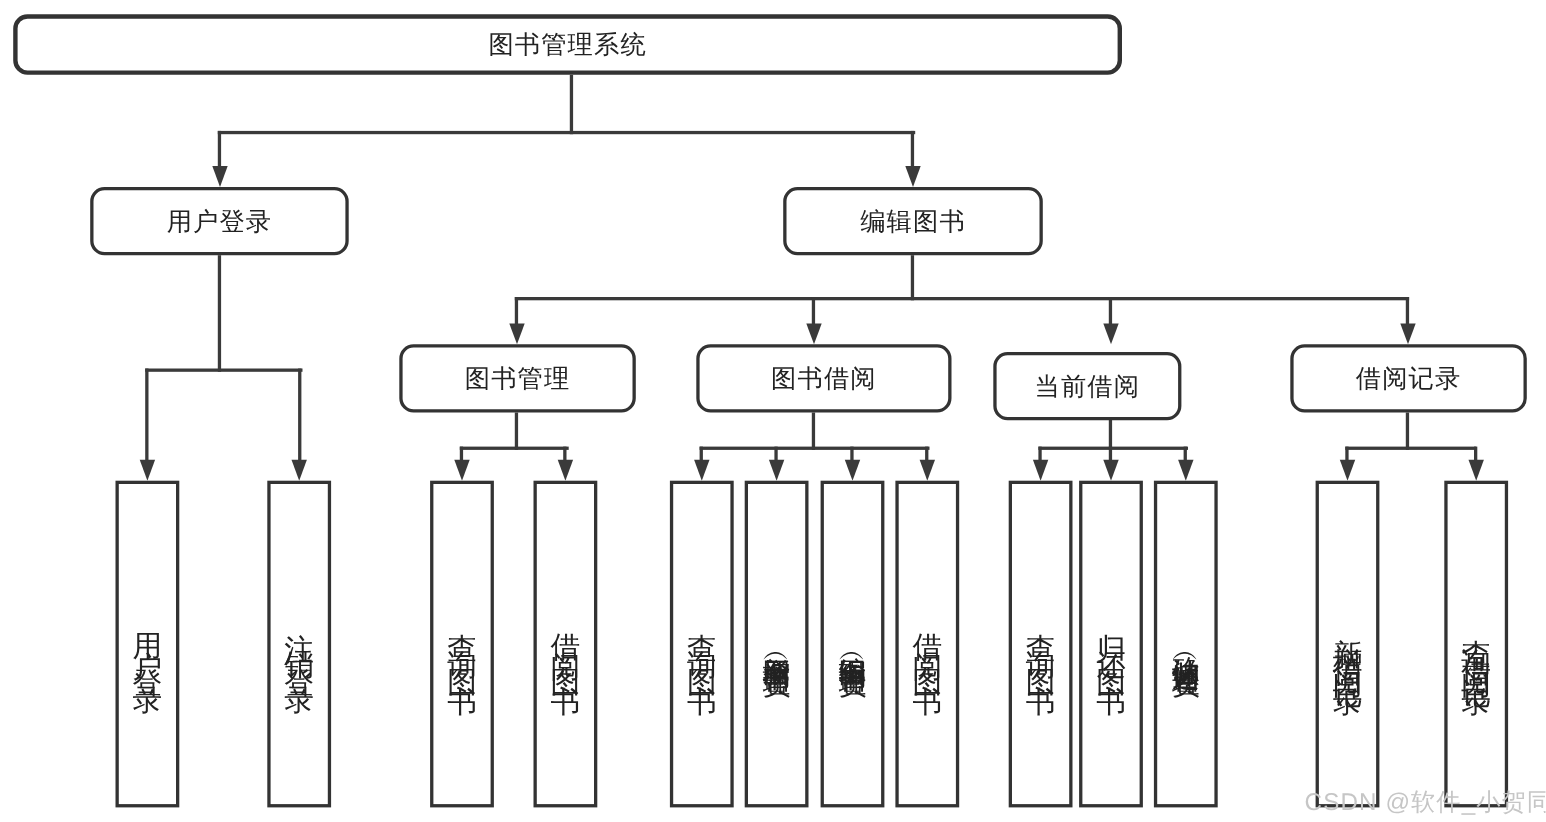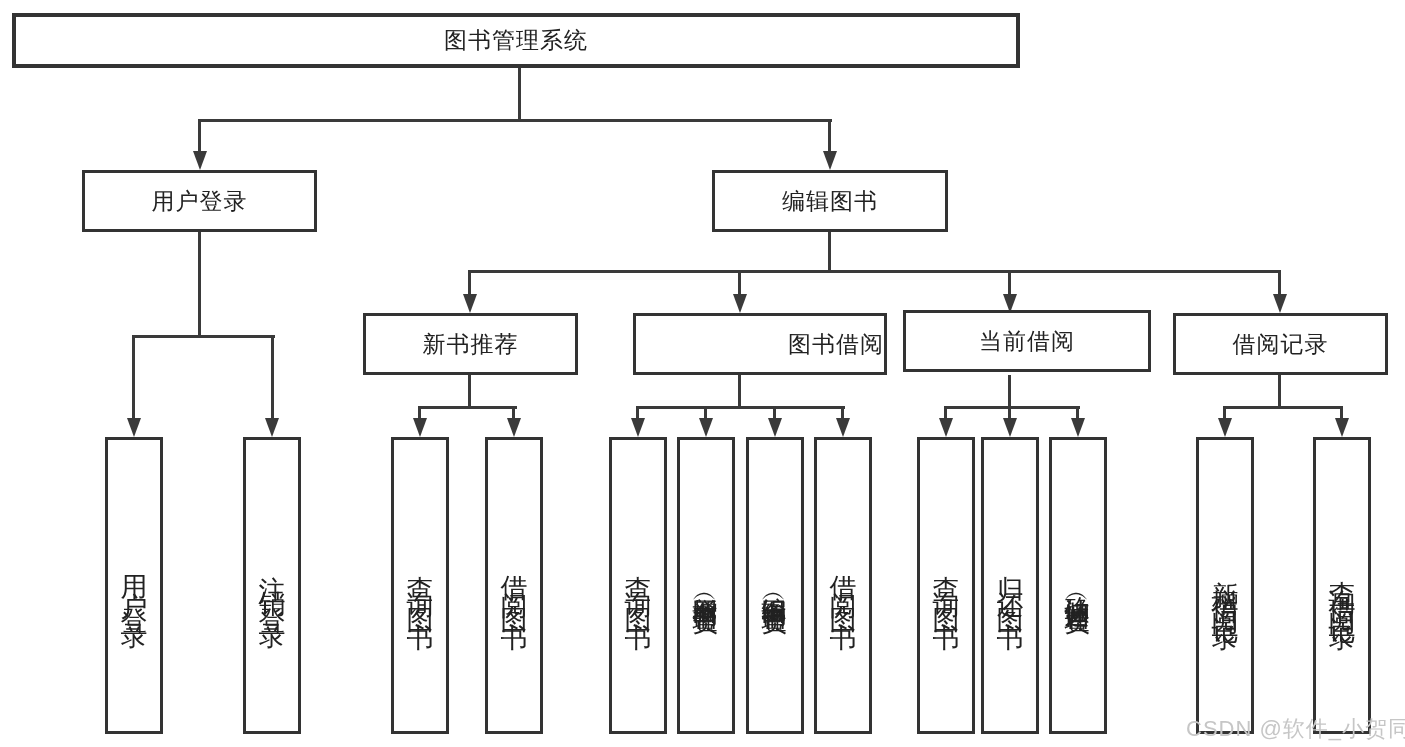--- a/index.html
+++ b/index.html
@@ -7,21 +7,21 @@
     width:1405px;height:747px;position:relative;background:#ffffff;
     font-family:"Liberation Sans","DejaVu Sans",sans-serif;
     overflow:hidden;
   }
   .stage{position:absolute;left:0;top:0;width:1405px;height:747px;}
   .box{
     position:absolute;box-sizing:border-box;background:#ffffff;
     border:3px solid #333333;display:flex;align-items:center;justify-content:center;
     color:#222222;z-index:2;
   }
-  .box.h{font-size:23px;letter-spacing:1px;}
+  .box.h{font-size:23px;letter-spacing:1px;border-radius:13px;}
   .box.root{border-width:4px;}
   .box.v{
     width:58px;height:297px;top:437px;
     writing-mode:vertical-rl;text-orientation:mixed;
   }
   .ls4{font-size:27px;letter-spacing:16px;}
   .ls6{font-size:27px;letter-spacing:9px;}
   .ls9{font-size:25px;letter-spacing:2px;}
   .vline{position:absolute;width:3px;background:#3a3a3a;z-index:1;}
   .hline{position:absolute;height:3px;background:#3a3a3a;z-index:1;}
@@ -70,26 +70,26 @@
   <div class="vline" style="left:468px;top:270px;height:27px;"></div>
   <div class="arrow" style="left:463px;top:294px;"></div>
   <div class="vline" style="left:738px;top:270px;height:27px;"></div>
   <div class="arrow" style="left:733px;top:294px;"></div>
   <div class="vline" style="left:1008px;top:270px;height:27px;"></div>
   <div class="arrow" style="left:1003px;top:294px;"></div>
   <div class="vline" style="left:1278px;top:270px;height:27px;"></div>
   <div class="arrow" style="left:1273px;top:294px;"></div>
 
   <div class="box h" style="left:363px;top:313px;width:215px;height:62px;">
-    <span>新书推荐</span>
+    <span>图书管理</span>
   </div>
-  <div class="box h" style="left:633px;top:313px;width:254px;height:62px;justify-content:flex-end;">
+  <div class="box h" style="left:633px;top:313px;width:232px;height:62px;">
     <span>图书借阅</span>
   </div>
-  <div class="box h" style="left:903px;top:310px;width:248px;height:62px;text-align:center;">
+  <div class="box h" style="left:903px;top:320px;width:171px;height:62px;text-align:center;">
     <span>当前借阅</span>
   </div>
   <div class="box h" style="left:1173px;top:313px;width:215px;height:62px;">
     <span>借阅记录</span>
   </div>
 
   <div class="vline" style="left:468px;top:375px;height:34px;"></div>
   <div class="hline" style="left:418px;top:406px;width:99px;"></div>
   <div class="vline" style="left:418px;top:406px;height:14px;"></div>
   <div class="arrow" style="left:413px;top:418px;"></div>

